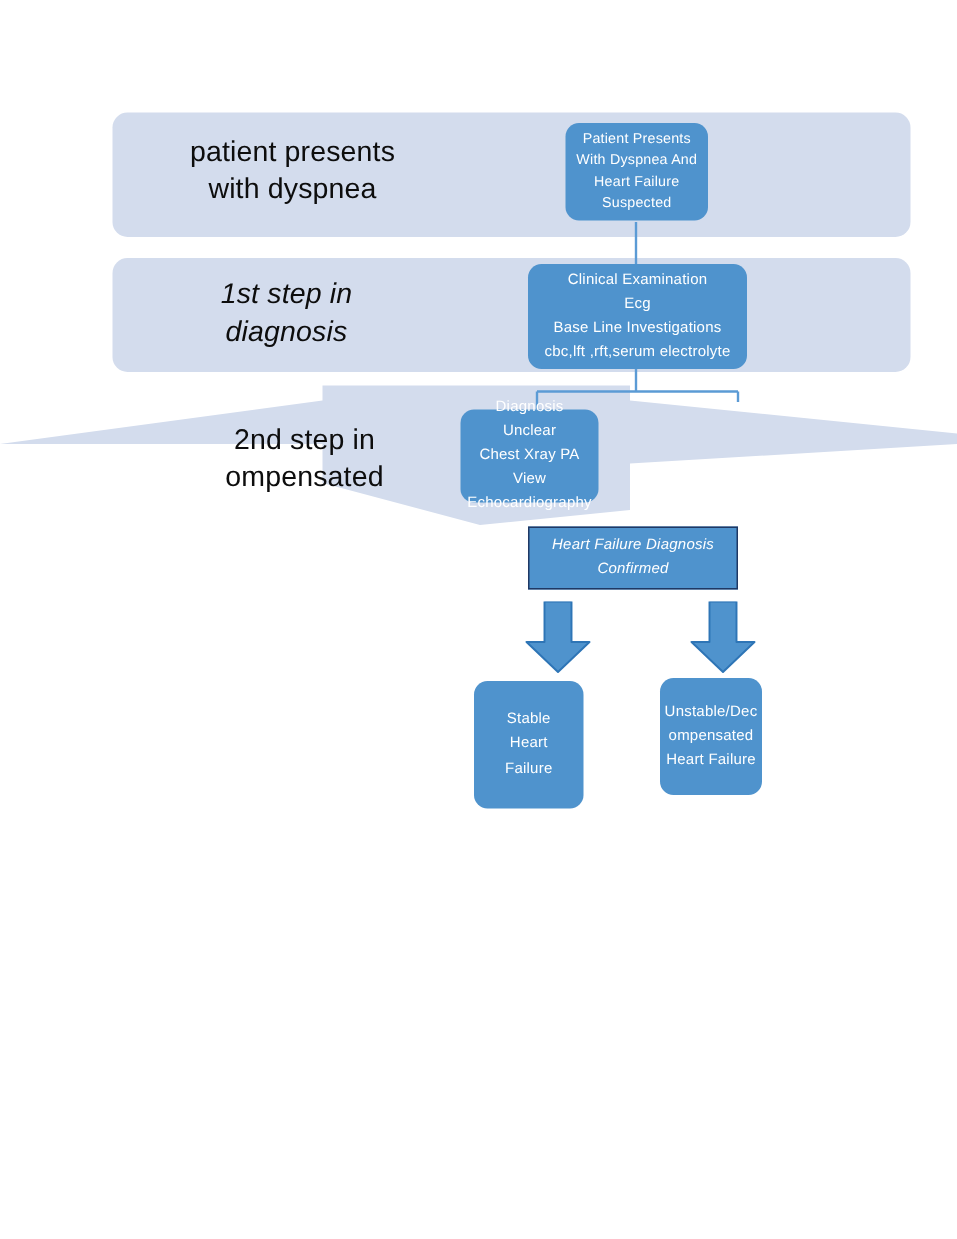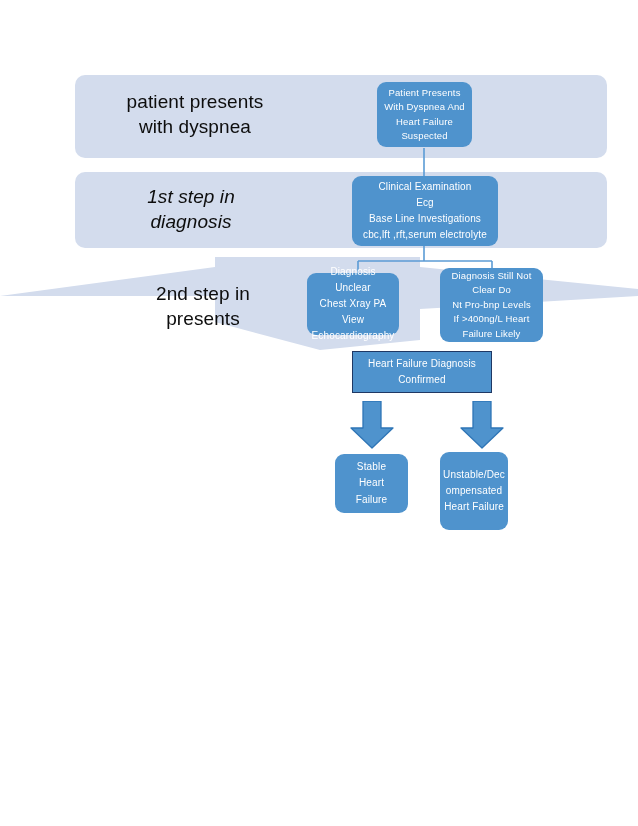--- a/index.html
+++ b/index.html
@@ -64,20 +64,21 @@
     text-align: center;
     font-size: 9.5px;
     line-height: 1.52;
     white-space: pre-line;
     padding: 3px 5px;
     letter-spacing: 0.15px;
   }
   .node.bordered {
     border-radius: 0;
     border: 1.4px solid #1f3864;
+    font-style: italic;
   }
   .node.big-text {
     font-size: 10px;
     line-height: 1.62;
     text-align: center;
   }
 
   
   .connector-svg {
     position: absolute;
@@ -103,21 +104,21 @@
 with dyspnea</div>
 
   <div class="band" style="left:75px; top:172px; width:532px; height:76px;"></div>
   <div class="band-label" style="left:76px; top:184px; width:230px;font-style:italic;">1st step in
 diagnosis</div>
 
   <svg class="chevron-svg" viewBox="0 0 638 110" preserveAspectRatio="none">
     <polygon points="0,44 215,15 215,5 420,5 420,15 638,37 638,44 420,57 420,88 320,98 215,70 215,44" fill="#d3dced"></polygon>
   </svg>
   <div class="band-label" style="left:88px; top:281px; width:230px;">2nd step in
-presents</div>
+ompensated</div>
 
   <svg class="connector-svg" viewBox="0 0 638 826">
 
     <line x1="424" y1="148" x2="424" y2="176" stroke="#5b9bd5" stroke-width="1.6"></line>
 
     <line x1="424" y1="245" x2="424" y2="261" stroke="#5b9bd5" stroke-width="1.6"></line>
 
     <line x1="358" y1="261" x2="492" y2="261" stroke="#5b9bd5" stroke-width="1.6"></line>
 
     <line x1="358" y1="261" x2="358" y2="273" stroke="#5b9bd5" stroke-width="1.6"></line>
@@ -132,38 +133,33 @@
 
   <div class="node big-text" style="left:352px; top:176px; width:146px; height:70px;">Clinical Examination
 Ecg
 Base Line Investigations
 cbc,lft ,rft,serum electrolyte</div>
 
   <div class="node big-text" style="left:307px; top:273px; width:92px; height:62px;">Diagnosis Unclear
 Chest Xray PA View
 Echocardiography</div>
 
-  <div class="node" style="left:440px; top:268px; width:103px; height:74px;">Diagnosis Still Not
-Clear Do
-Nt Pro-bnp Levels
-If &gt;400ng/L Heart
-Failure  Likely</div>
 
   <div class="node bordered big-text" style="left:352px; top:351px; width:140px; height:42px;">Heart Failure Diagnosis
 Confirmed</div>
 
   <svg class="arrow-svg" style="left:349px; top:401px; width:46px; height:48px;" viewBox="0 0 46 48" preserveAspectRatio="none">
     <polygon points="14,0 32,0 32,27 44,27 23,47 2,27 14,27" fill="#4f93cd" stroke="#2e75b6" stroke-width="1.3" stroke-linejoin="round"></polygon>
   </svg>
 
   <svg class="arrow-svg" style="left:459px; top:401px; width:46px; height:48px;" viewBox="0 0 46 48" preserveAspectRatio="none">
     <polygon points="14,0 32,0 32,27 44,27 23,47 2,27 14,27" fill="#4f93cd" stroke="#2e75b6" stroke-width="1.3" stroke-linejoin="round"></polygon>
   </svg>
 
-  <div class="node big-text" style="left:335px; top:454px; width:73px; height:59px;">Stable
+  <div class="node big-text" style="left:316px; top:454px; width:73px; height:85px;">Stable
 Heart
 Failure</div>
 
   <div class="node big-text" style="left:440px; top:452px; width:68px; height:78px;">Unstable/Dec
 ompensated
 Heart Failure</div>
 
 </div>
 
 </body></html>

